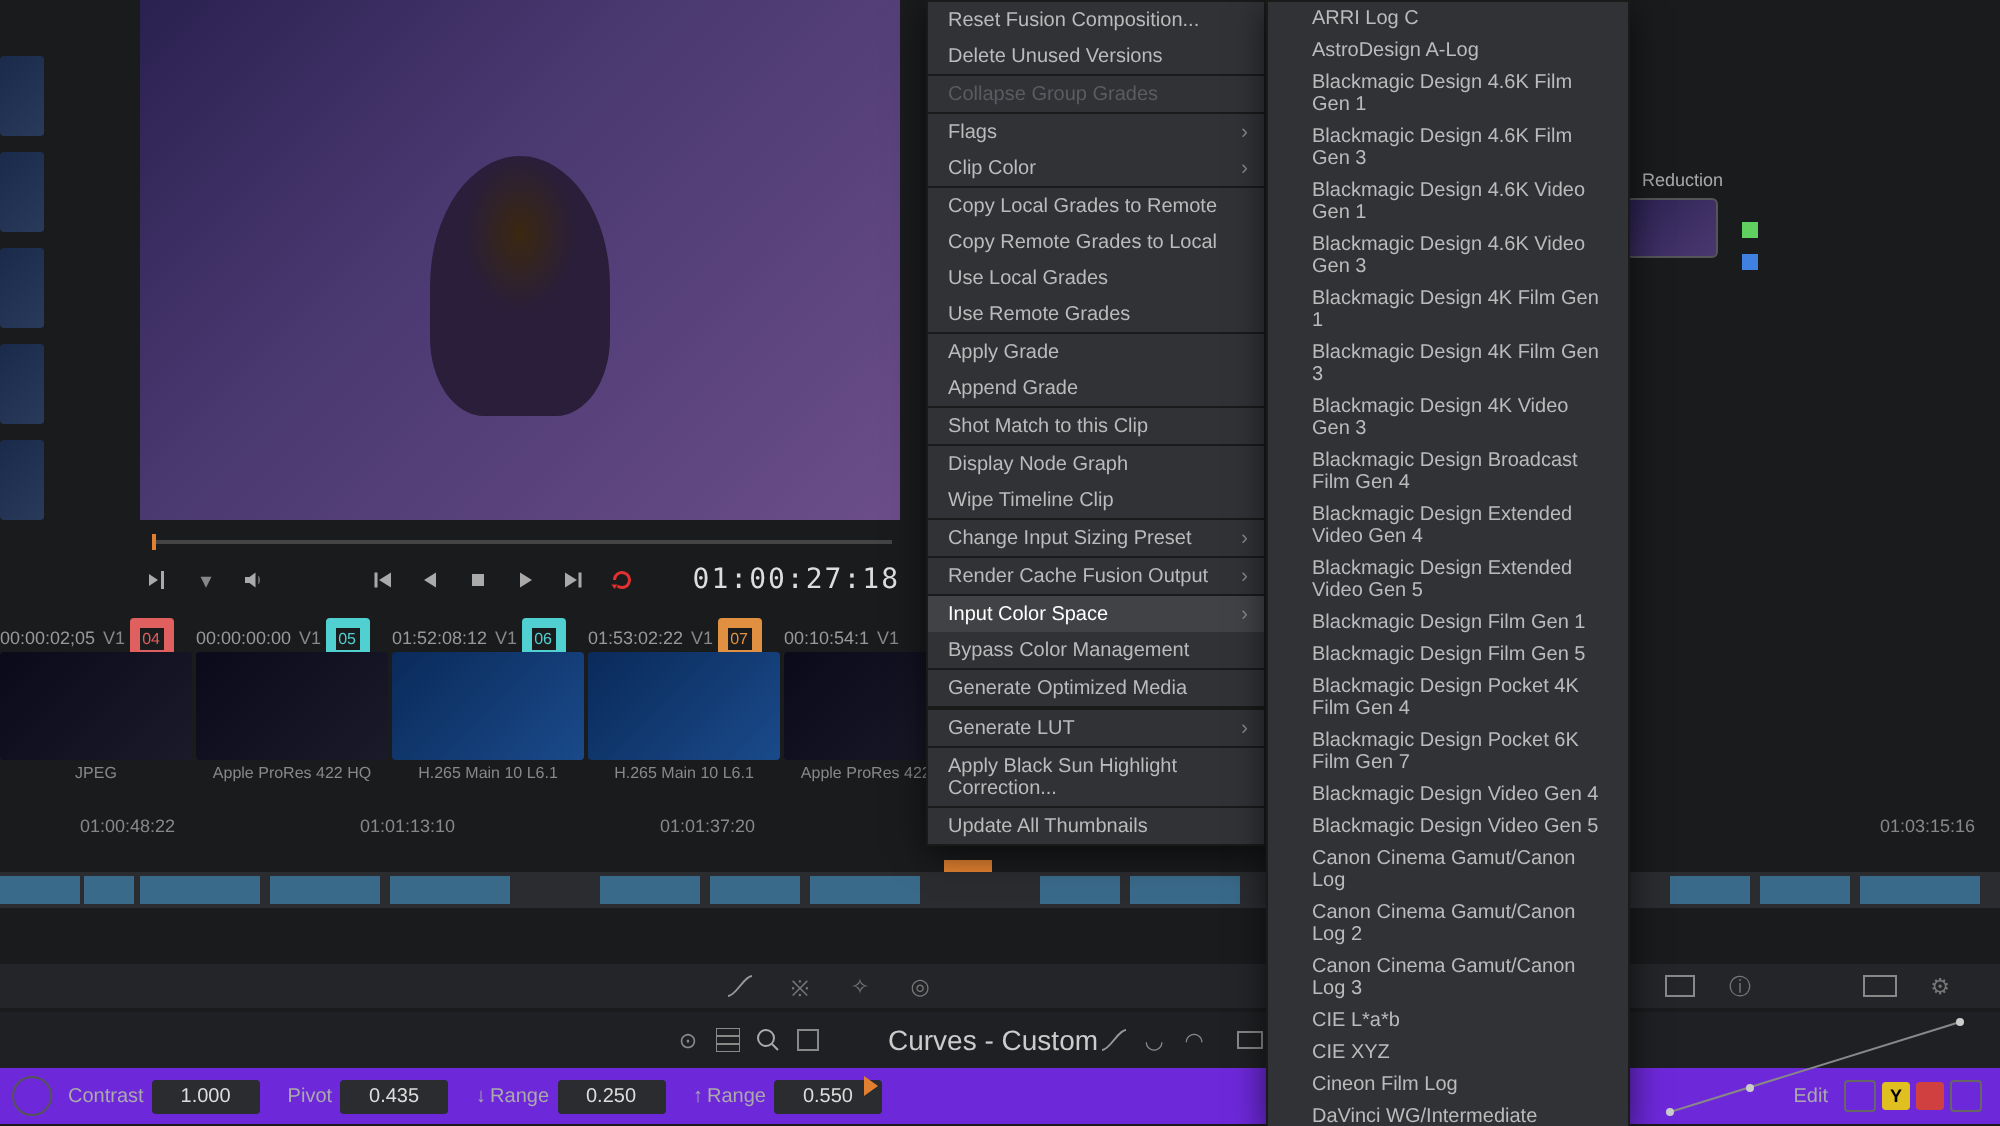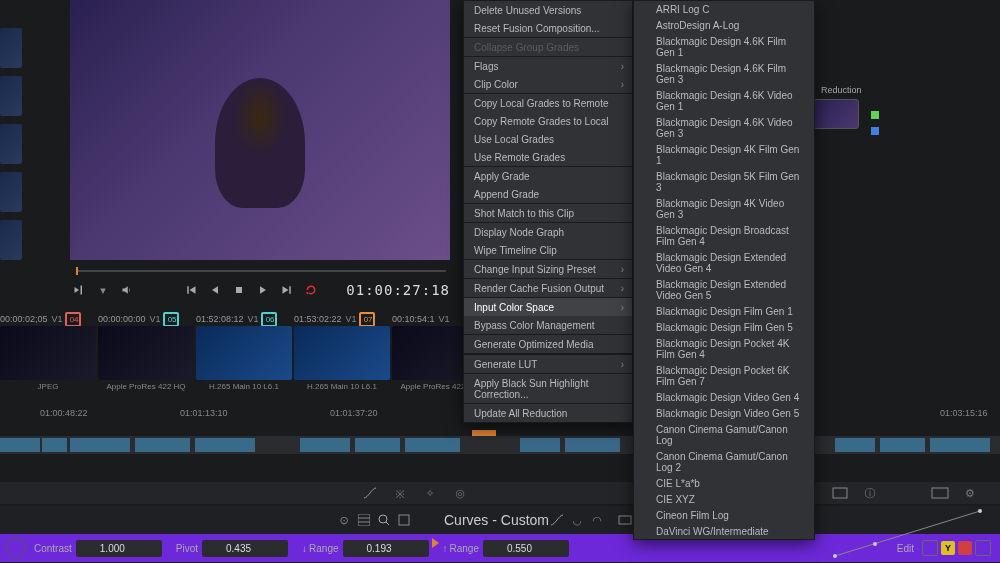--- a/index.html
+++ b/index.html
@@ -12,21 +12,21 @@
 .transport .btn svg{width:12px;height:12px;fill:#aaa}
 .transport .btn.red svg{fill:#e03030}
 .transport .tc{margin-left:auto;color:#ddd;font-size:14px;letter-spacing:1px;font-family:monospace}
 .scrub{position:absolute;left:76px;top:270px;width:370px;height:2px;background:#444}
 .scrub .ph{position:absolute;left:0;top:-3px;width:2px;height:8px;background:#e08030}
 .clip-row{position:absolute;left:0;top:312px;width:1000px;height:90px;display:flex}
 .clip{flex:none;margin-right:2px}
 .clip .hdr{height:14px;display:flex;align-items:center;font-size:9px;color:#999}
 .clip .hdr .tc{margin-right:4px}
 .clip .hdr .v{color:#888;margin-right:2px}
-.clip .hdr .num{display:inline-block;width:12px;height:11px;line-height:11px;text-align:right;border:2px solid #d946ef;border-radius:2px;font-size:8px;margin-right:4px}
+.clip .hdr .num{display:inline-block;width:12px;height:11px;line-height:11px;text-align:center;border:5px solid #d946ef;border-radius:2px;font-size:8px;margin-right:4px}
 .clip .hdr .num.red{color:#e06060;border-color:#e06060}
 .clip .hdr .num.cyan{color:#50d0d0;border-color:#50d0d0}
 .clip .hdr .num.orange{color:#e09040;border-color:#e09040}
 .clip .hdr .num.green{color:#50d050;border-color:#50d050}
 .clip .thumb{width:96px;height:54px;background:linear-gradient(135deg,#0a1a3a,#1a2a5a);border-radius:2px;position:relative;overflow:hidden}
 .clip .thumb.dark{background:linear-gradient(135deg,#0a0a1a,#1a1a2a)}
 .clip .thumb.warm{background:linear-gradient(135deg,#2a1a0a,#4a3020)}
 .clip .thumb.blue{background:linear-gradient(135deg,#0a2a5a,#1a4a8a)}
 .clip .codec{font-size:8px;color:#888;margin-top:2px;text-align:center}
 .timeline{position:absolute;left:0;top:408px;width:1000px;height:50px}
@@ -47,21 +47,21 @@
 .node-panel .node{position:absolute;width:44px;height:28px;background:linear-gradient(135deg,#2a2150,#4a3870);border:1px solid #555;border-radius:3px}
 .icon-row{position:absolute;left:0;top:482px;width:1000px;height:22px;display:flex;align-items:center;padding:0 10px;box-sizing:border-box;background:#232528}
 .icon-row .ico{width:20px;height:16px;margin-right:10px;display:flex;align-items:center;justify-content:center;color:#777}
 .icon-row .spacer{flex:1}
 .bottom-bar{position:absolute;left:0;top:506px;width:1000px;height:28px;display:flex;align-items:center;padding:0 6px;box-sizing:border-box;background:#1e2023}
 .bottom-bar .sm-ico{width:16px;height:14px;margin-right:4px;color:#888;display:flex;align-items:center;justify-content:center}
 .bottom-bar .panel-title{font-size:14px;color:#ccc;margin-left:8px}
 .bottom-bar .dots{display:inline-block;width:3px;height:3px;border-radius:50%;background:#888;margin:0 1px;box-shadow:5px 0 #888,10px 0 #888}
 .ctrl-row{position:absolute;left:0;top:534px;width:1000px;height:28px;display:flex;align-items:center;padding:0 6px;box-sizing:border-box;background:#6d28d9}
 .ctrl-row .lbl{font-size:10px;color:#aaa;margin-right:4px}
-.ctrl-row .val{font-size:10px;color:#ddd;background:#2a2c30;padding:3px 24px;border-radius:2px;margin-right:14px;min-width:38px;text-align:left}
+.ctrl-row .val{font-size:10px;color:#ddd;background:#2a2c30;padding:3px 8px;border-radius:2px;margin-right:14px;min-width:38px;text-align:center}
 .ctrl-row .knob{width:18px;height:18px;border-radius:50%;border:1px solid #555;margin-right:8px}
 .ctrl-row .arr{color:#aaa;font-size:10px;margin-right:2px}
 .ctrl-row .edit-lbl{color:#aaa;font-size:10px;margin-right:8px}
 .ctrl-row .ybtn{width:14px;height:14px;background:#e0c020;border-radius:2px;color:#000;font-size:9px;font-weight:bold;text-align:center;line-height:14px;margin-right:3px}
 .ctrl-row .rbtn{width:14px;height:14px;background:#d04040;border-radius:2px;margin-right:3px}
 .ctrl-row .gbtn{width:14px;height:14px;border:1px solid #666;border-radius:2px;margin-right:3px}
 .curve-area{position:absolute;left:432px;top:530px;width:180px;height:30px}
 .curve-area .ph{position:absolute;left:0;top:8px;width:0;height:0;border-top:5px solid transparent;border-bottom:5px solid transparent;border-left:7px solid #e08030}
 .curve-bg{position:absolute;right:15px;top:506px;width:155px;height:55px}
 .curve-bg svg{width:100%;height:100%}
@@ -228,22 +228,22 @@
 </div>
 
 <div class="node-panel">
   <div class="lbl" style="position:absolute;left:8px;top:0">Reduction</div>
   <div class="node" style="left:0;top:14px"></div>
   <div style="position:absolute;left:58px;top:26px;width:8px;height:8px;background:#60d060"></div>
   <div style="position:absolute;left:58px;top:42px;width:8px;height:8px;background:#4080e0"></div>
 </div>
 
 <div class="ctx-menu" id="ctx">
+    <div class="mi">Reset Fusion Composition...</div>
     <div class="mi">Delete Unused Versions</div>
-    <div class="mi">Reset Fusion Composition...</div>
     <div class="sep"></div>
     <div class="mi dis">Collapse Group Grades</div>
     <div class="sep"></div>
     <div class="mi sub">Flags</div>
     <div class="mi sub">Clip Color</div>
     <div class="sep"></div>
     <div class="mi">Copy Local Grades to Remote</div>
     <div class="mi">Copy Remote Grades to Local</div>
     <div class="mi">Use Local Grades</div>
     <div class="mi">Use Remote Grades</div>
@@ -263,44 +263,45 @@
     <div class="mi sub hl">Input Color Space</div>
     <div class="mi">Bypass Color Management</div>
     <div class="sep"></div>
     <div class="mi">Generate Optimized Media</div>
     <div class="sep"></div>
     <div class="sep"></div>
     <div class="mi sub">Generate LUT</div>
     <div class="sep"></div>
     <div class="mi">Apply Black Sun Highlight Correction...</div>
     <div class="sep"></div>
-    <div class="mi">Update All Reduction</div>
+    <div class="mi">Update All Thumbnails</div>
   </div>
 
 <div class="sub-menu" id="sub">
     <div class="mi">ARRI Log C</div>
     <div class="mi">AstroDesign A-Log</div>
     <div class="mi">Blackmagic Design 4.6K Film Gen 1</div>
     <div class="mi">Blackmagic Design 4.6K Film Gen 3</div>
     <div class="mi">Blackmagic Design 4.6K Video Gen 1</div>
     <div class="mi">Blackmagic Design 4.6K Video Gen 3</div>
     <div class="mi">Blackmagic Design 4K Film Gen 1</div>
-    <div class="mi">Blackmagic Design 5K Film Gen 3</div>
+    <div class="mi">Blackmagic Design 4K Film Gen 3</div>
     <div class="mi">Blackmagic Design 4K Video Gen 3</div>
     <div class="mi">Blackmagic Design Broadcast Film Gen 4</div>
     <div class="mi">Blackmagic Design Extended Video Gen 4</div>
     <div class="mi">Blackmagic Design Extended Video Gen 5</div>
     <div class="mi">Blackmagic Design Film Gen 1</div>
     <div class="mi">Blackmagic Design Film Gen 5</div>
     <div class="mi">Blackmagic Design Pocket 4K Film Gen 4</div>
     <div class="mi">Blackmagic Design Pocket 6K Film Gen 7</div>
     <div class="mi">Blackmagic Design Video Gen 4</div>
     <div class="mi">Blackmagic Design Video Gen 5</div>
     <div class="mi">Canon Cinema Gamut/Canon Log</div>
     <div class="mi">Canon Cinema Gamut/Canon Log 2</div>
+    <div class="mi">Canon Cinema Gamut/Canon Log 3</div>
     <div class="mi">CIE L*a*b</div>
     <div class="mi">CIE XYZ</div>
     <div class="mi">Cineon Film Log</div>
     <div class="mi">DaVinci WG/Intermediate</div>
   </div>
 
 <div class="icon-row">
   <div class="spacer"></div>
   <div class="ico">
       <svg width="16" height="14" viewBox="0 0 16 14">
@@ -374,21 +375,21 @@
 </div>
 
 <div class="ctrl-row">
   <div class="knob"></div>
   <span class="lbl">Contrast</span>
   <span class="val">1.000</span>
   <span class="lbl">Pivot</span>
   <span class="val">0.435</span>
   <span class="arr">↓</span>
   <span class="lbl">Range</span>
-  <span class="val">0.193</span>
+  <span class="val">0.250</span>
   <span class="arr">↑</span>
   <span class="lbl">Range</span>
   <span class="val">0.550</span>
   <div class="spacer" style="flex:1"></div>
   <span class="edit-lbl">Edit</span>
   <div class="gbtn"></div>
   <div class="ybtn">Y</div>
   <div class="rbtn"></div>
   <div class="gbtn"></div>
 </div>

